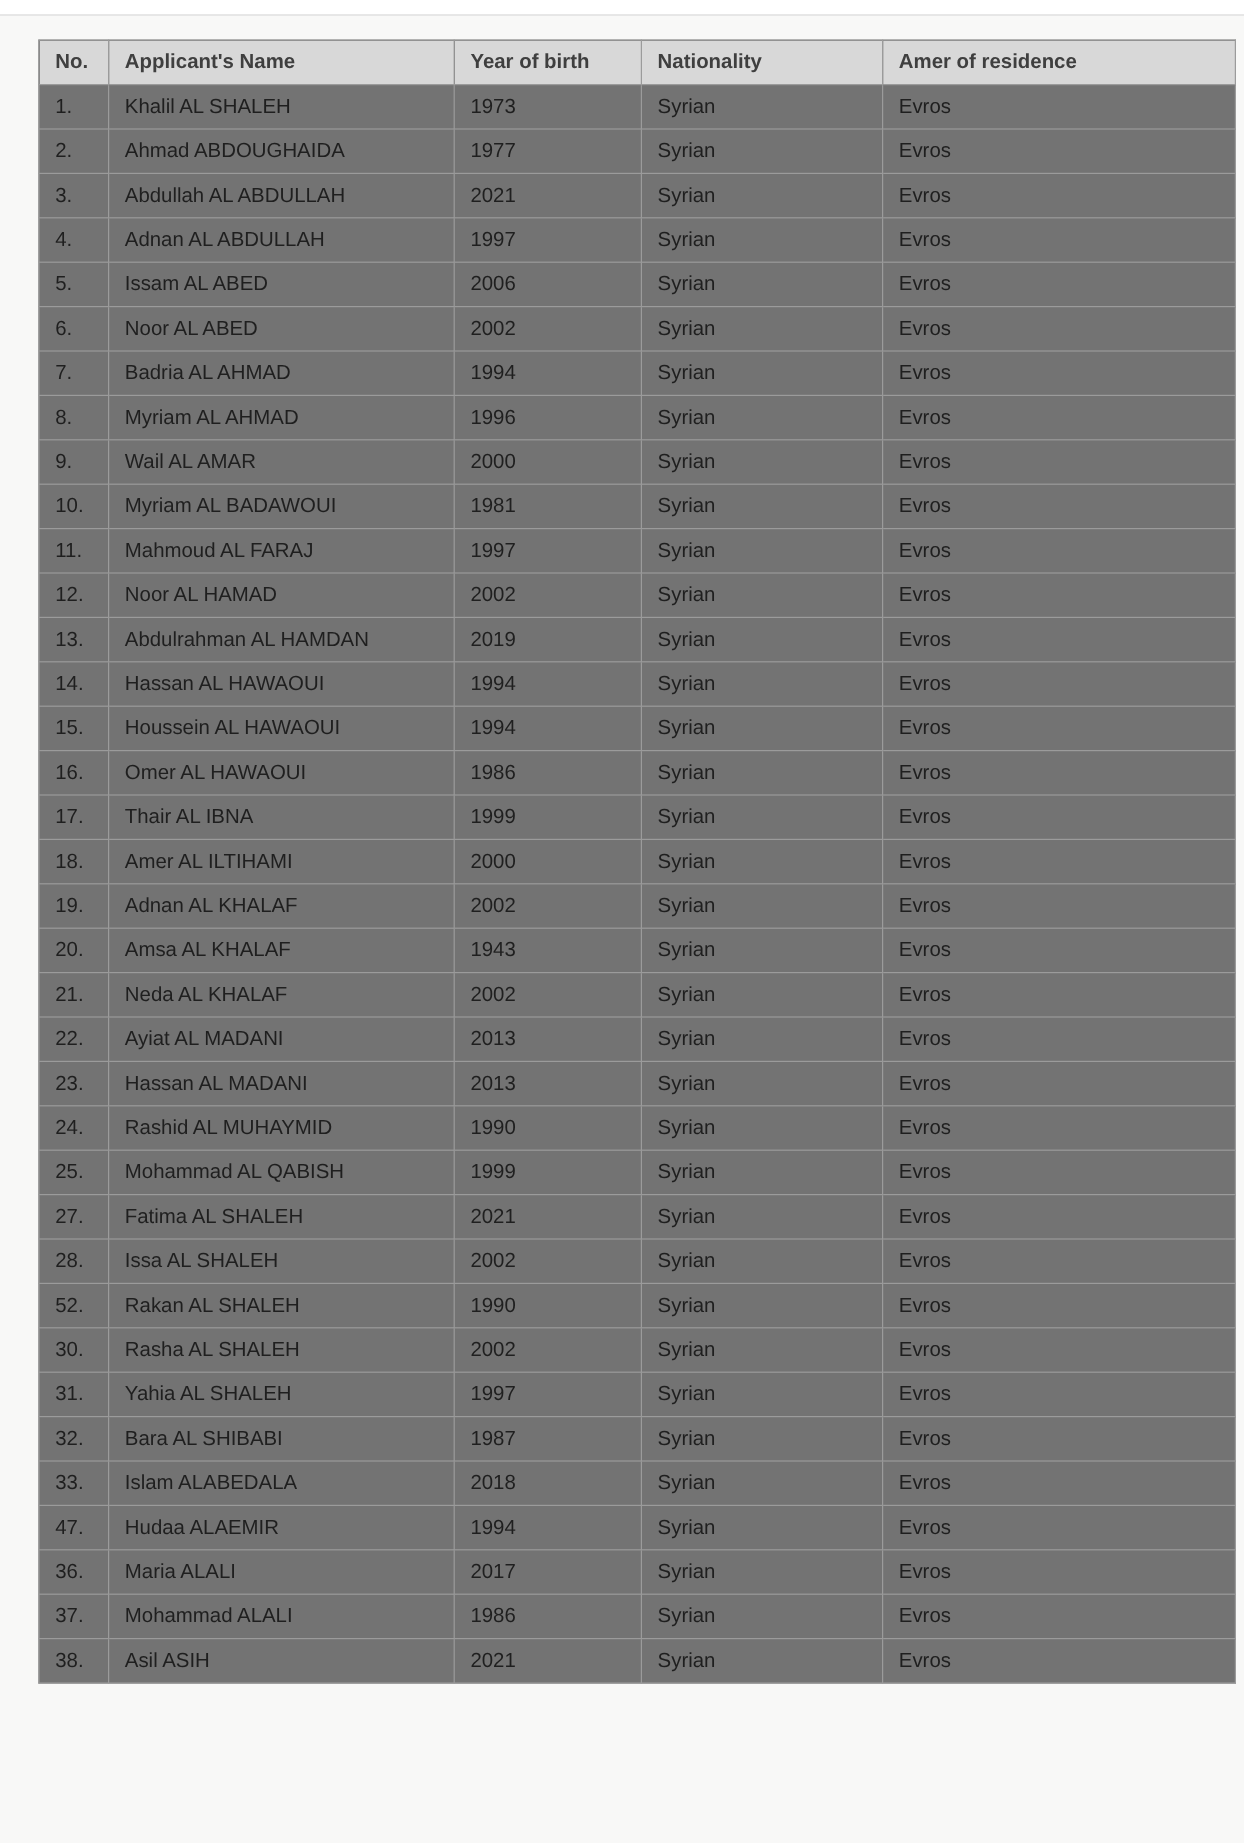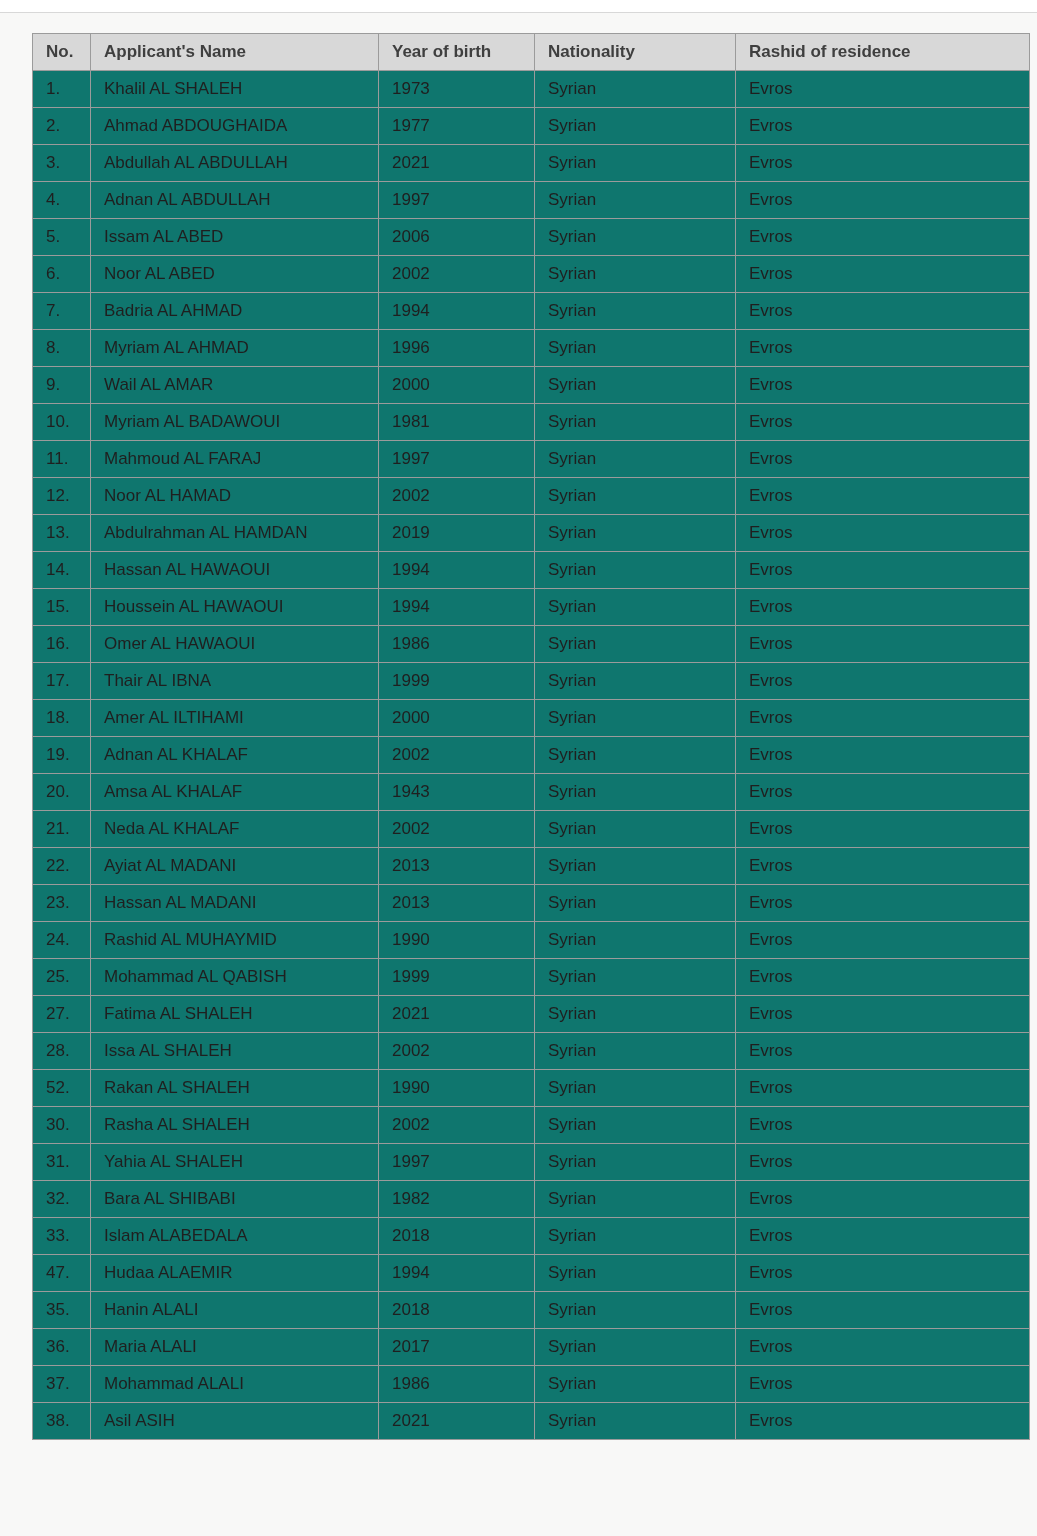--- a/index.html
+++ b/index.html
@@ -19,21 +19,21 @@
   }
   .table-wrap {
     position: absolute;
     left: 32px;
     top: 33px;
   }
   table.applicants {
     border-collapse: collapse;
     table-layout: fixed;
     width: 997px;
-    background: #0f766e;
+    background: #737373;
     border: 1px solid #868686;
   }
   table.applicants th,
   table.applicants td {
     border: 1px solid #9b9b9b;
     padding: 6px 10px 6px 13px;
     font-size: 17px;
     line-height: 24px;
     vertical-align: top;
     text-align: left;
@@ -70,21 +70,21 @@
         <col class="c-year">
         <col class="c-nat">
         <col class="c-res">
     </colgroup>
     <thead>
       <tr>
         <th>No.</th>
         <th>Applicant's Name</th>
         <th>Year of birth</th>
         <th>Nationality</th>
-        <th>Rashid of residence</th>
+        <th>Amer of residence</th>
       </tr>
     </thead>
     <tbody id="table-body">
   <tr>
     <td class="col-no">1.</td>
     <td class="col-name">Khalil AL SHALEH</td>
     <td class="col-year">1973</td>
     <td class="col-nat">Syrian</td>
     <td class="col-res">Evros</td>
   </tr>
@@ -319,48 +319,41 @@
     <td class="col-no">31.</td>
     <td class="col-name">Yahia AL SHALEH</td>
     <td class="col-year">1997</td>
     <td class="col-nat">Syrian</td>
     <td class="col-res">Evros</td>
   </tr>
 
   <tr>
     <td class="col-no">32.</td>
     <td class="col-name">Bara AL SHIBABI</td>
-    <td class="col-year">1982</td>
+    <td class="col-year">1987</td>
     <td class="col-nat">Syrian</td>
     <td class="col-res">Evros</td>
   </tr>
 
   <tr>
     <td class="col-no">33.</td>
     <td class="col-name">Islam ALABEDALA</td>
     <td class="col-year">2018</td>
     <td class="col-nat">Syrian</td>
     <td class="col-res">Evros</td>
   </tr>
 
   <tr>
     <td class="col-no">47.</td>
     <td class="col-name">Hudaa ALAEMIR</td>
     <td class="col-year">1994</td>
     <td class="col-nat">Syrian</td>
     <td class="col-res">Evros</td>
   </tr>
 
-  <tr>
-    <td class="col-no">35.</td>
-    <td class="col-name">Hanin ALALI</td>
-    <td class="col-year">2018</td>
-    <td class="col-nat">Syrian</td>
-    <td class="col-res">Evros</td>
-  </tr>
 
   <tr>
     <td class="col-no">36.</td>
     <td class="col-name">Maria ALALI</td>
     <td class="col-year">2017</td>
     <td class="col-nat">Syrian</td>
     <td class="col-res">Evros</td>
   </tr>
 
   <tr>

